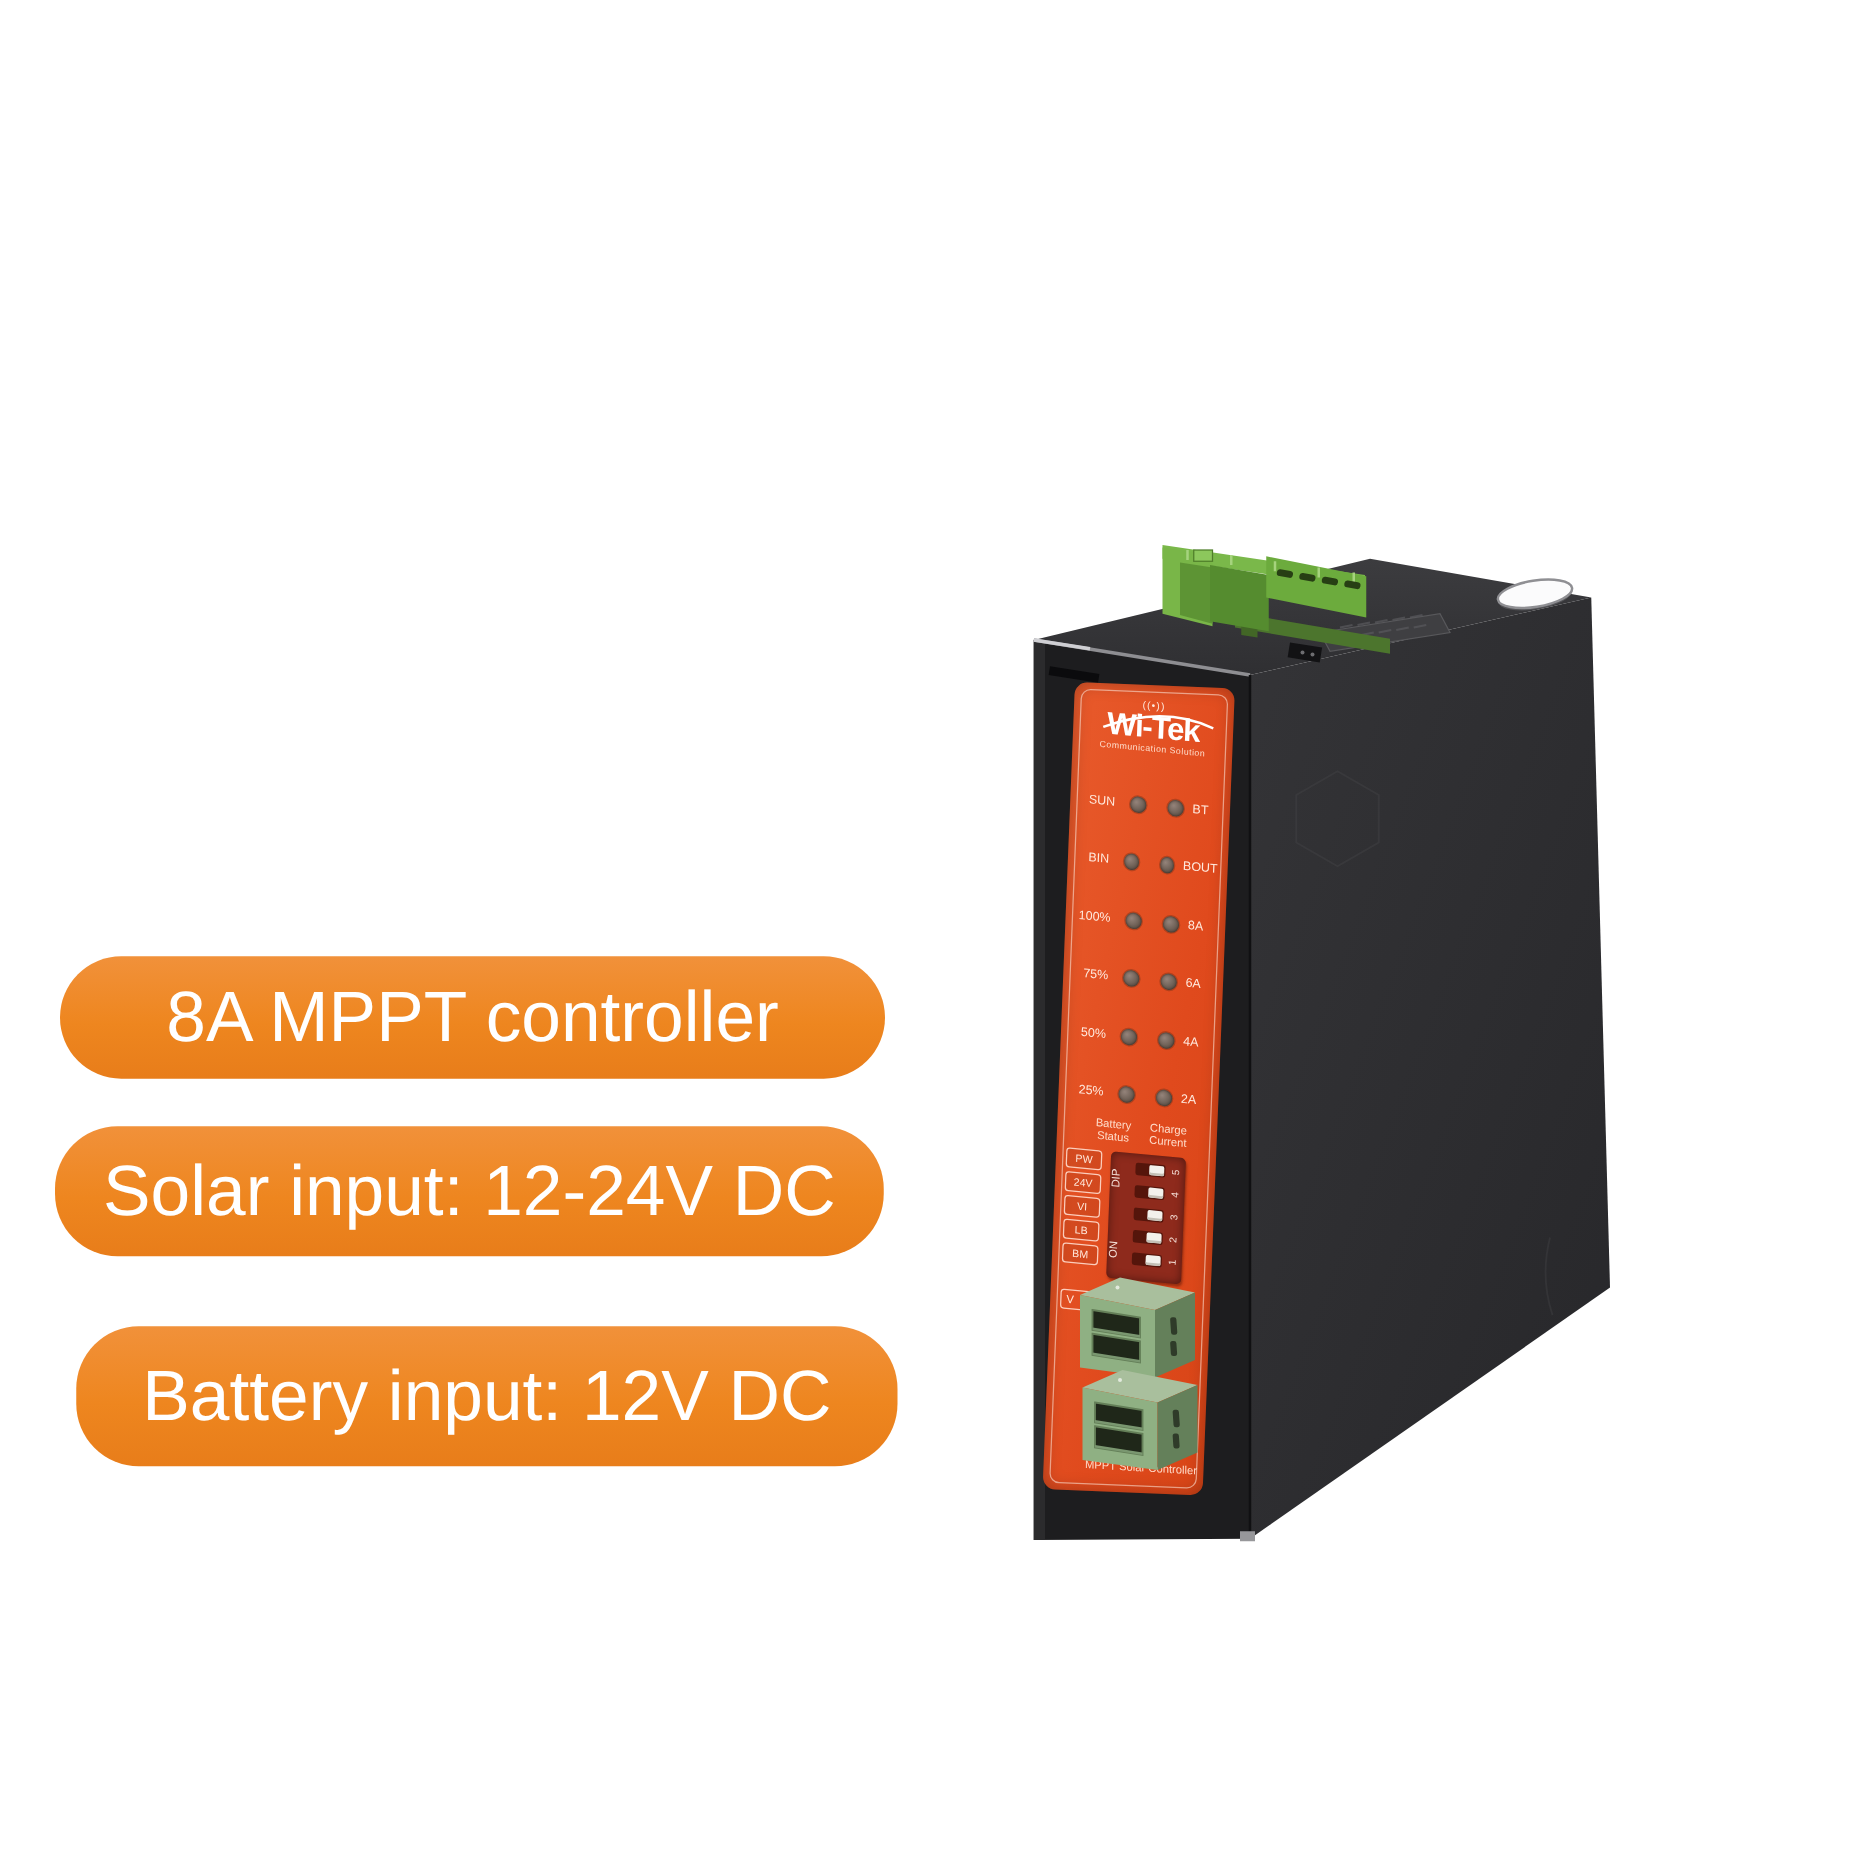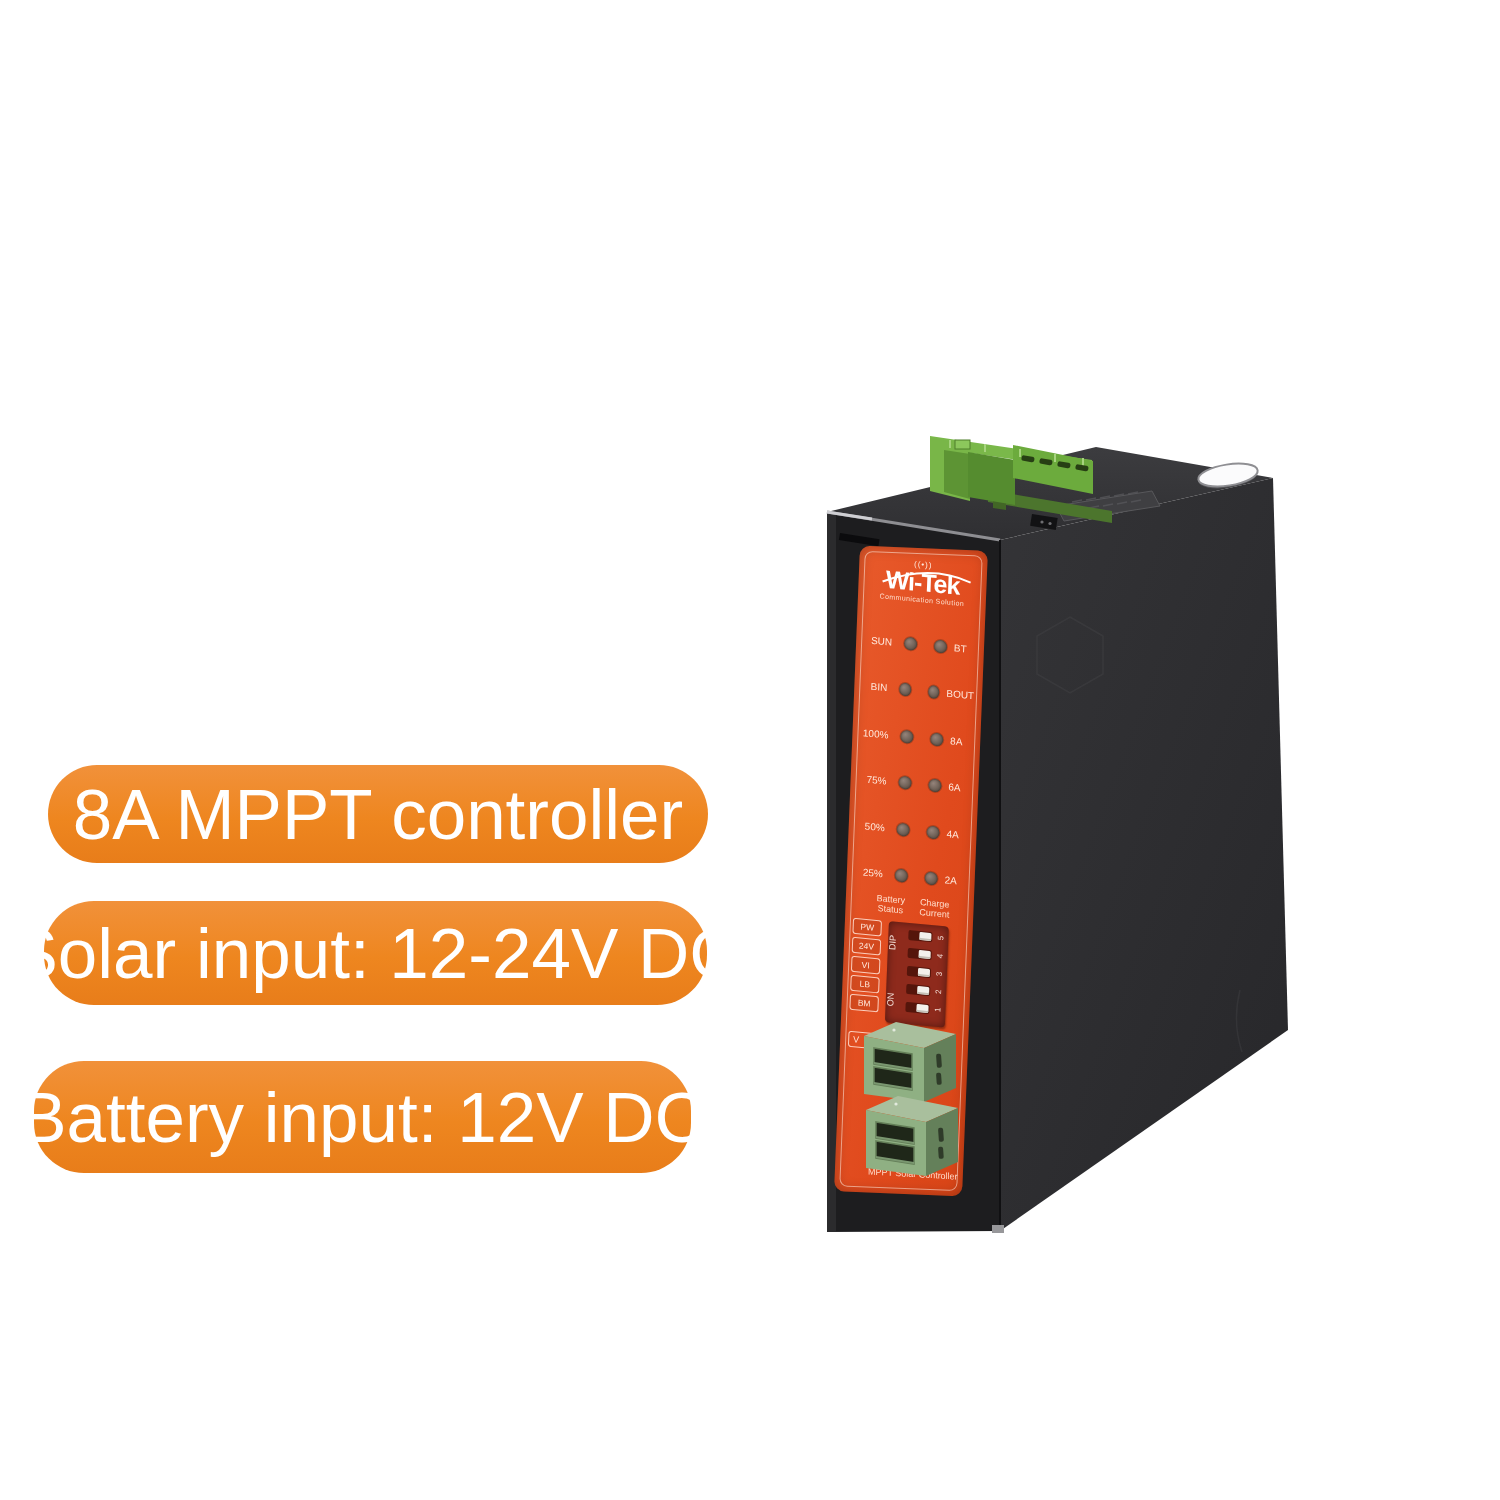--- a/index.html
+++ b/index.html
@@ -3,24 +3,24 @@
 <meta charset="utf-8">
 <style>
   html,body{margin:0;padding:0;background:#fff;}
   .stage{position:relative;width:1500px;height:1500px;background:#fff;overflow:hidden;
          font-family:"Liberation Sans","DejaVu Sans",sans-serif;}
   
   .banner{position:absolute;border-radius:50px;display:flex;align-items:center;justify-content:center;
           background:linear-gradient(180deg,#f1913a 0%,#ee861f 55%,#e87d1a 100%);}
   .banner::before{content:"";position:absolute;inset:0;border-radius:inherit;background:#151515;
           transform:translate(-5px,9px) rotate(-1.8deg);z-index:-1;}
-  .banner span{color:#fff;font-size:71px;letter-spacing:0px;white-space:nowrap;text-align:center;}
+  .banner span{color:#fff;font-size:57px;letter-spacing:0px;white-space:nowrap;text-align:center;}
   .b1{left:48px;top:765px;width:660px;height:98px;}
   .b2{left:44px;top:901px;width:663px;height:104px;}
-  .b3{left:34px;top:1061px;width:657px;height:112px;}
+  .b3{left:61px;top:1061px;width:657px;height:112px;}
   
   .device{position:absolute;left:820px;top:430px;width:475px;height:815px;}
   .device svg.body{position:absolute;left:0;top:0;z-index:1;}
   
   .panel{position:absolute;left:27px;top:118px;width:128px;height:646px;z-index:2;
          background:linear-gradient(100deg,#e85a2b 0%,#e04a1d 60%,#d84517 100%);
          border-radius:10px;transform:rotate(2.3deg);transform-origin:50% 50%;
          box-shadow:inset 0 0 14px rgba(0,0,0,.28);}
   .panel::after{content:"";position:absolute;inset:5px;border:1px solid rgba(255,236,226,.55);
          border-radius:8px;pointer-events:none;}

